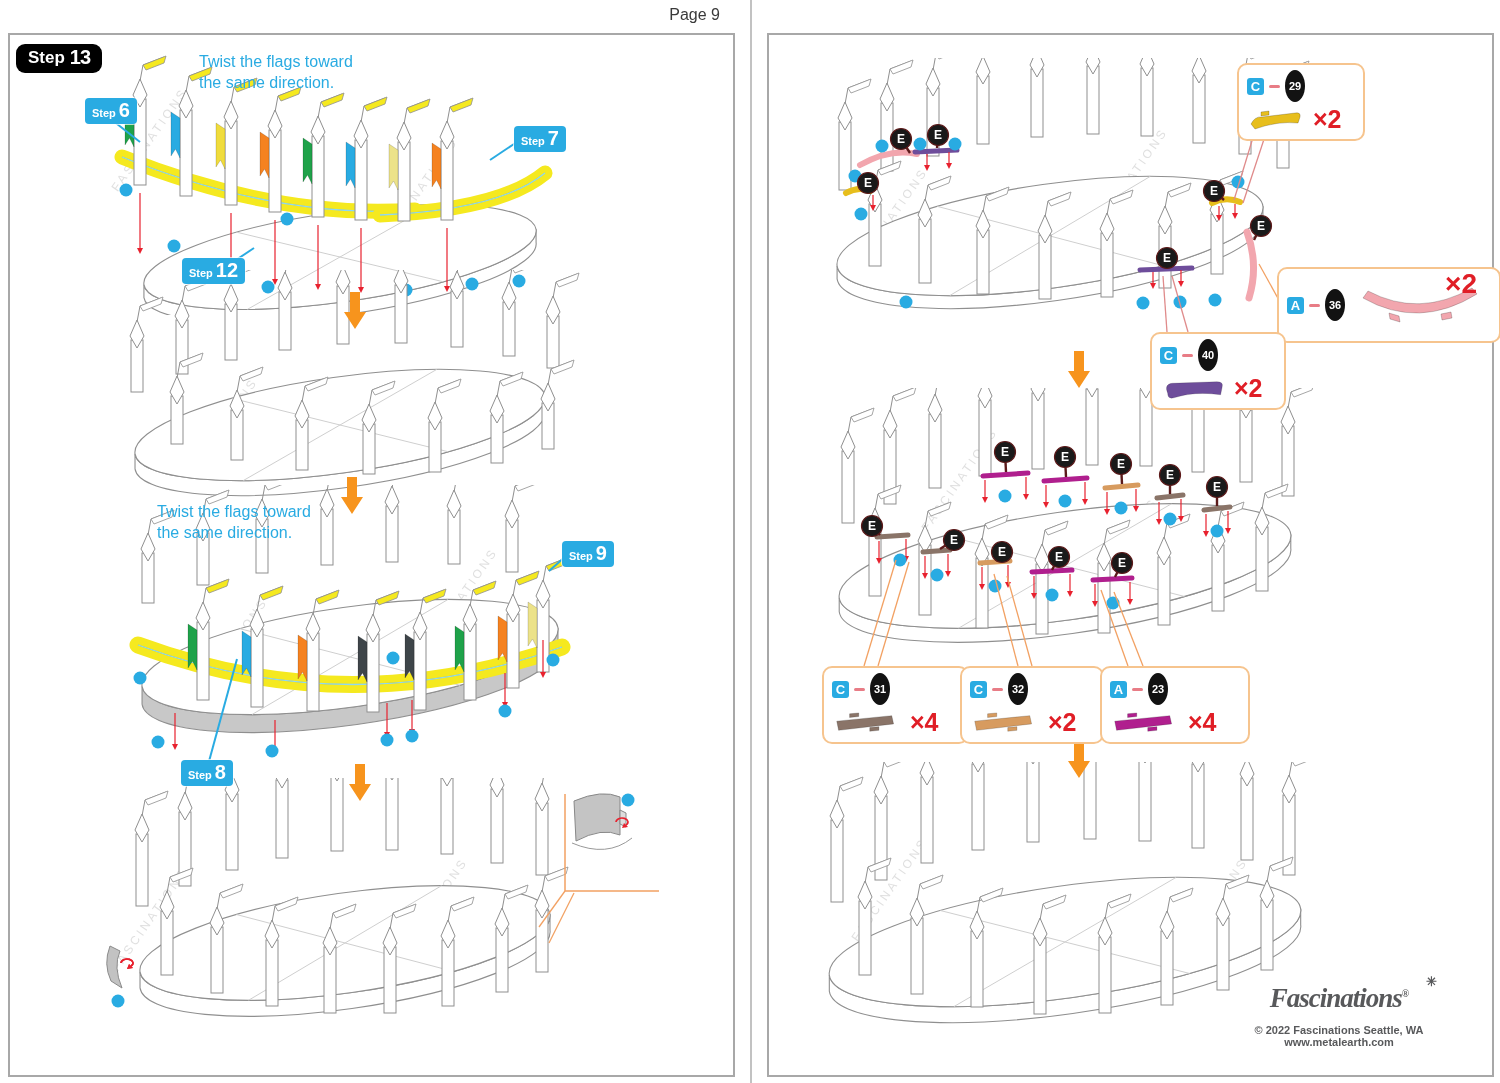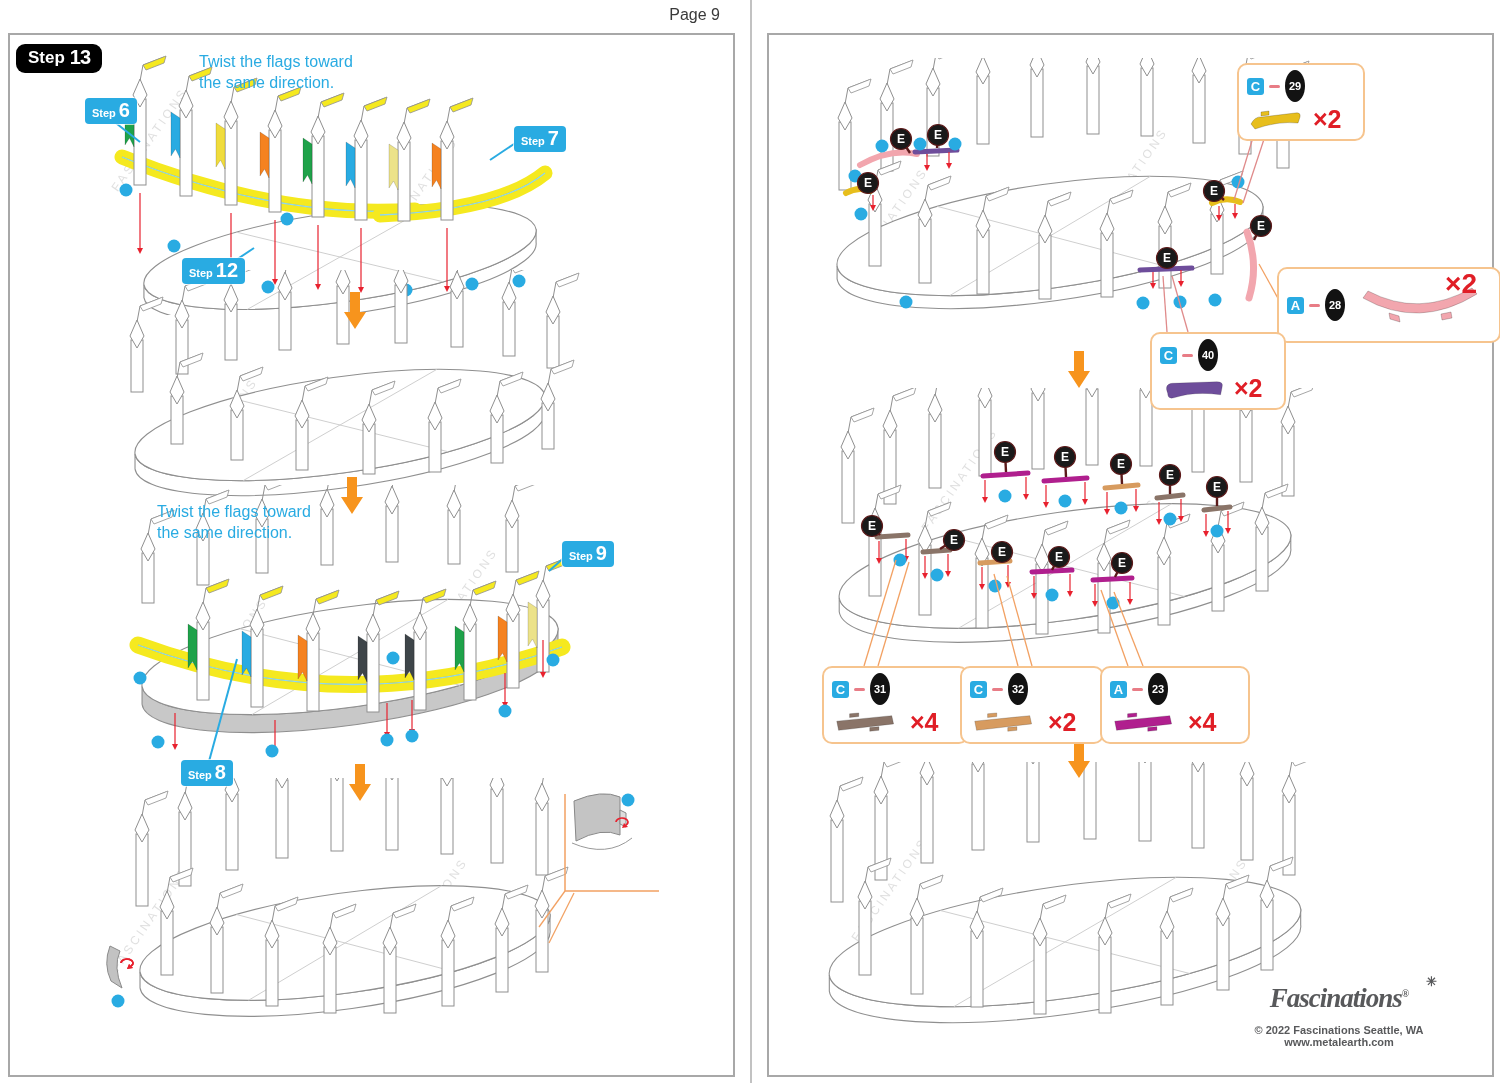--- a/index.html
+++ b/index.html
@@ -122,21 +122,21 @@
       </svg>
       <span class="qty">×2</span>
     </div>
   </div>
 
   <div class="callout" style="left:1277px;top:267px;width:204px;height:62px;">
     <div class="a28-wrap">
       <div class="co-hdr">
         <span class="chip">A</span>
         <span class="dash"></span>
-        <span class="numchip">28</span>
+        <span class="numchip">36</span>
       </div>
       <div class="a28-right">
         <span class="qty">×2</span>
         <svg width="128" height="58" viewBox="0 0 128 58">
           <path d="M8,24 Q64,56 122,20 L117,14 Q64,44 13,17 Z" stroke="#00000033" fill="#f2a6ae"></path>
           <path d="M34,39 l10,3 1,6 -10,-3 Z" stroke="#00000033" fill="#f2a6ae"></path>
           <path d="M86,40 l10,-2 1,6 -10,2 Z" stroke="#00000033" fill="#f2a6ae"></path>
         </svg>
       </div>
     </div>

